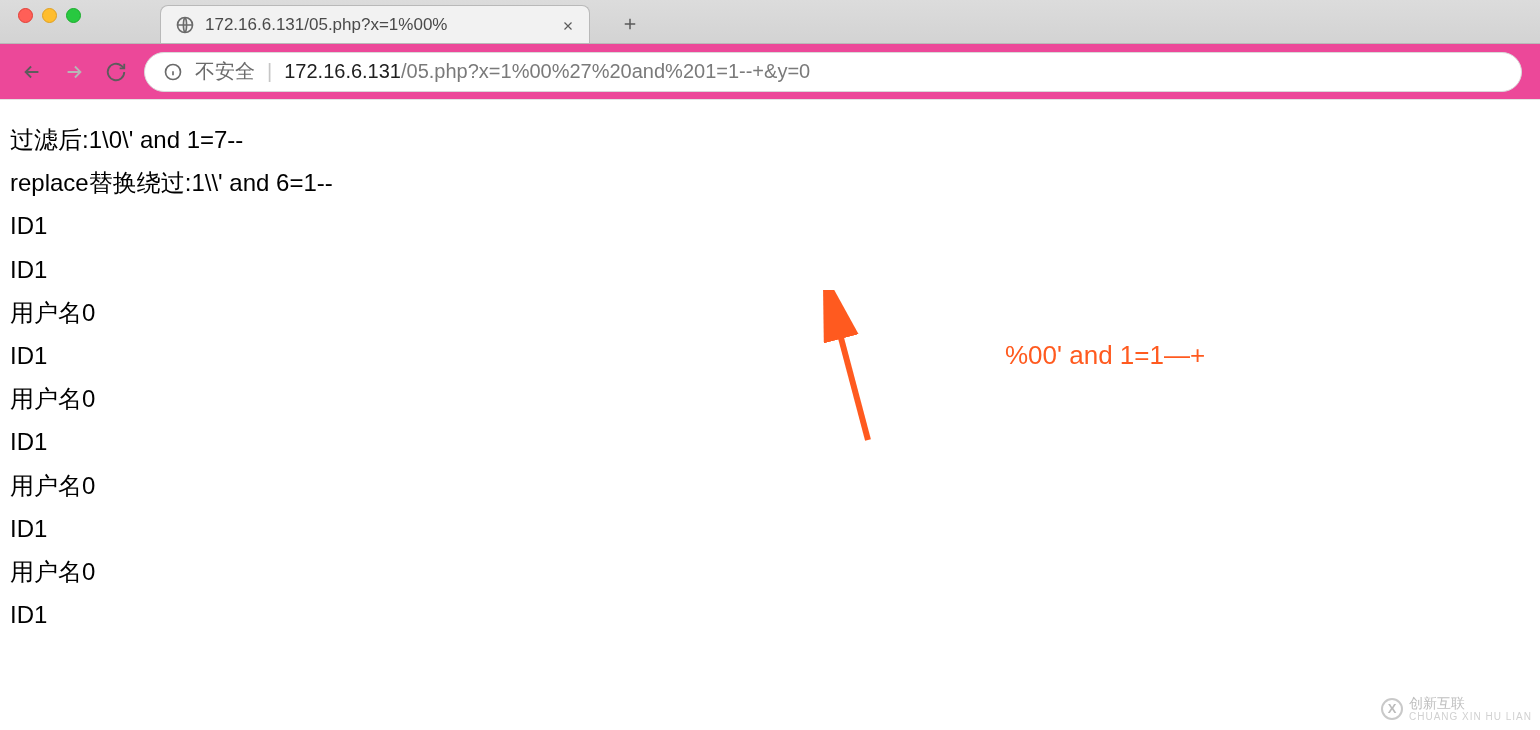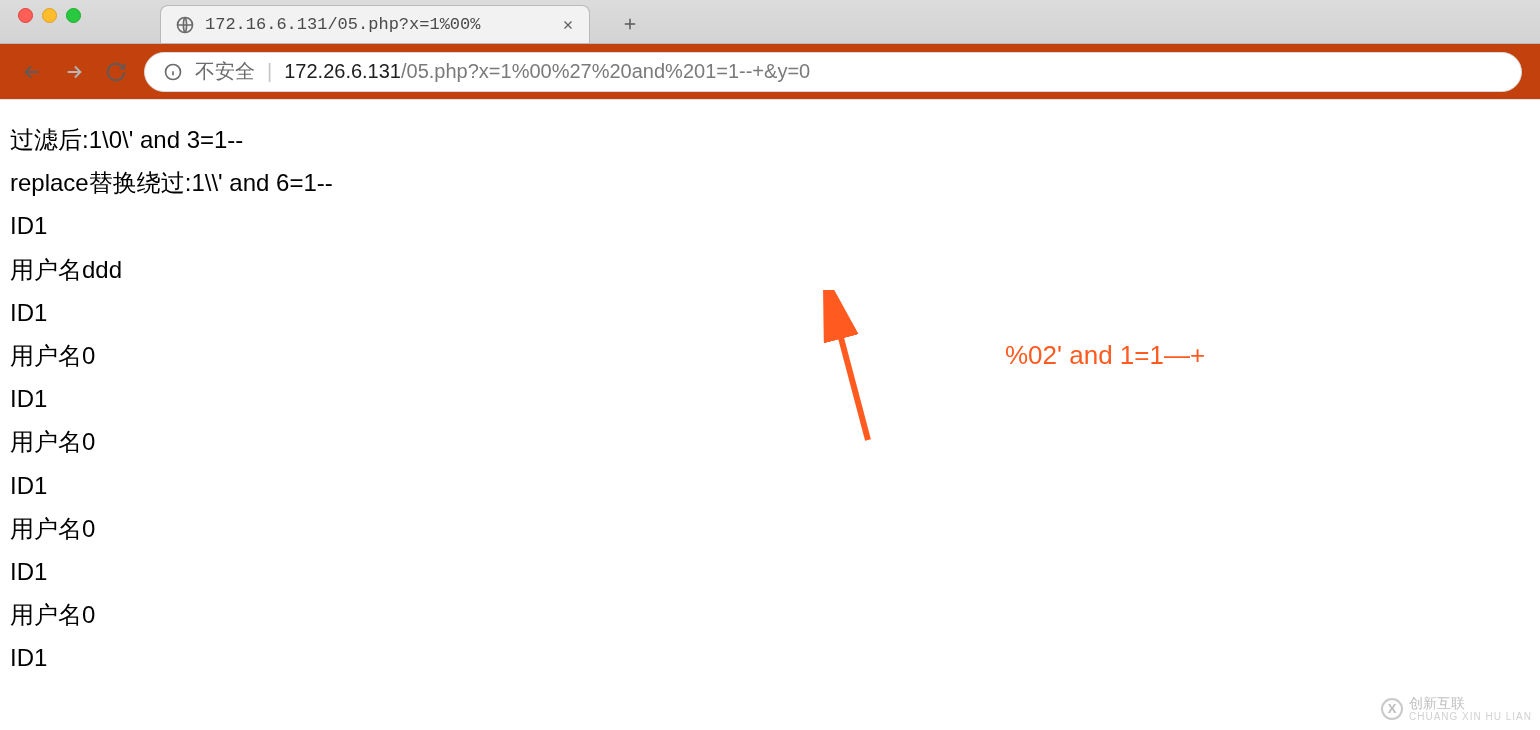--- a/index.html
+++ b/index.html
@@ -48,21 +48,20 @@
       align-items: center;
       padding: 0 14px;
       border-top-left-radius: 8px;
       border-top-right-radius: 8px;
       font-size: 17px;
       color: #4a4a4a;
       gap: 10px;
       border: 1px solid #b9b9b9;
       border-bottom: none;
       position: relative;
-      font-family: Liberation Mono, monospace;
     }
     .tab .globe {
       width: 20px;
       height: 20px;
       color: #6b6b6b;
       flex-shrink: 0;
     }
     .tab .title {
       flex: 1;
       white-space: nowrap;
@@ -83,21 +82,21 @@
       align-items: center;
       justify-content: center;
       color: #5a5a5a;
       font-size: 24px;
       cursor: pointer;
       margin-left: 20px;
     }
 
     .toolbar {
       height: 56px;
-      background: #c2410c;
+      background: #ec4899;
       display: flex;
       align-items: center;
       padding: 0 18px;
       gap: 14px;
       border-bottom: 1px solid #e3e3e3;
     }
     .nav-btn {
       width: 28px;
       height: 28px;
       display: flex;
@@ -251,51 +250,50 @@
   <div class="omnibox">
     <span class="info-icon">
       <svg viewBox="0 0 24 24" fill="none" stroke="currentColor" stroke-width="2">
         <circle cx="12" cy="12" r="9"></circle>
         <path d="M12 8h.01M11 12h1v4"></path>
       </svg>
     </span>
     <span class="sec-label">不安全</span>
     <span class="sep">|</span>
     <span>
-      <span class="url-host">172.26.6.131</span><span class="url-path">/05.php?x=1%00%27%20and%201=1--+&amp;y=0</span>
+      <span class="url-host">172.16.6.131</span><span class="url-path">/05.php?x=1%00%27%20and%201=1--+&amp;y=0</span>
     </span>
   </div>
 </div>
 
 <div class="content">
-  <div class="line">过滤后:1\0\' and 3=1--</div>
+  <div class="line">过滤后:1\0\' and 1=7--</div>
   <div class="line">replace替换绕过:1\\' and 6=1--</div>
   <div class="line">ID1</div>
-  <div class="line">用户名ddd</div>
   <div class="line">ID1</div>
   <div class="line">用户名0</div>
   <div class="line">ID1</div>
   <div class="line">用户名0</div>
   <div class="line">ID1</div>
   <div class="line">用户名0</div>
   <div class="line">ID1</div>
   <div class="line">用户名0</div>
   <div class="line">ID1</div>
 </div>
 
 <svg class="arrow" viewBox="0 0 80 160">
   <defs>
     <marker id="ah" markerWidth="12" markerHeight="12" refX="6" refY="3" orient="auto">
       <polygon points="0 0, 12 3, 0 6" fill="#ff5a1f"></polygon>
     </marker>
   </defs>
   <line x1="58" y1="150" x2="22" y2="14" stroke="#ff5a1f" stroke-width="6" marker-end="url(#ah)"></line>
 </svg>
 
-<div class="annotation">%02' and 1=1—+</div>
+<div class="annotation">%00' and 1=1—+</div>
 
 <div class="watermark">
   <div class="wm-icon">X</div>
   <div>
     <span>创新互联</span>
     <span class="wm-sub">CHUANG XIN HU LIAN</span>
   </div>
 </div>
 
 </body></html>

